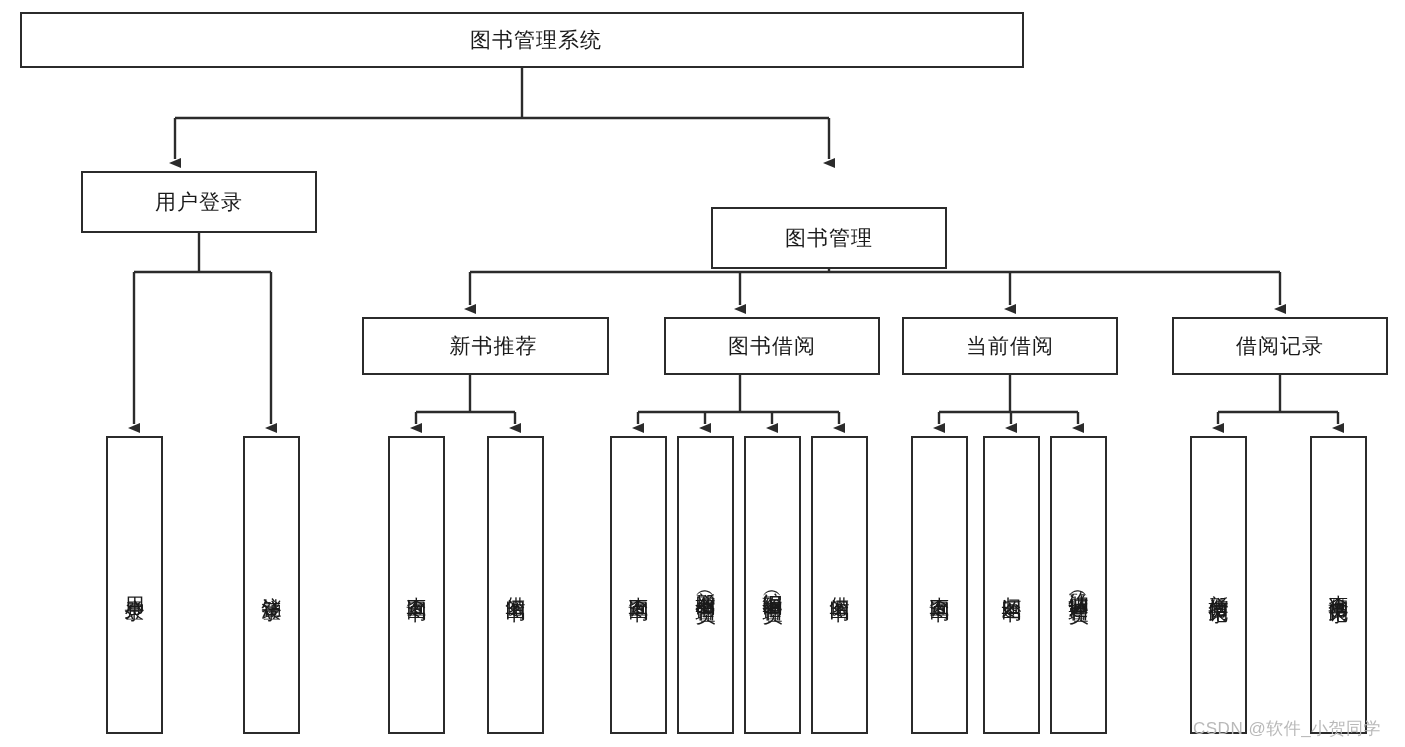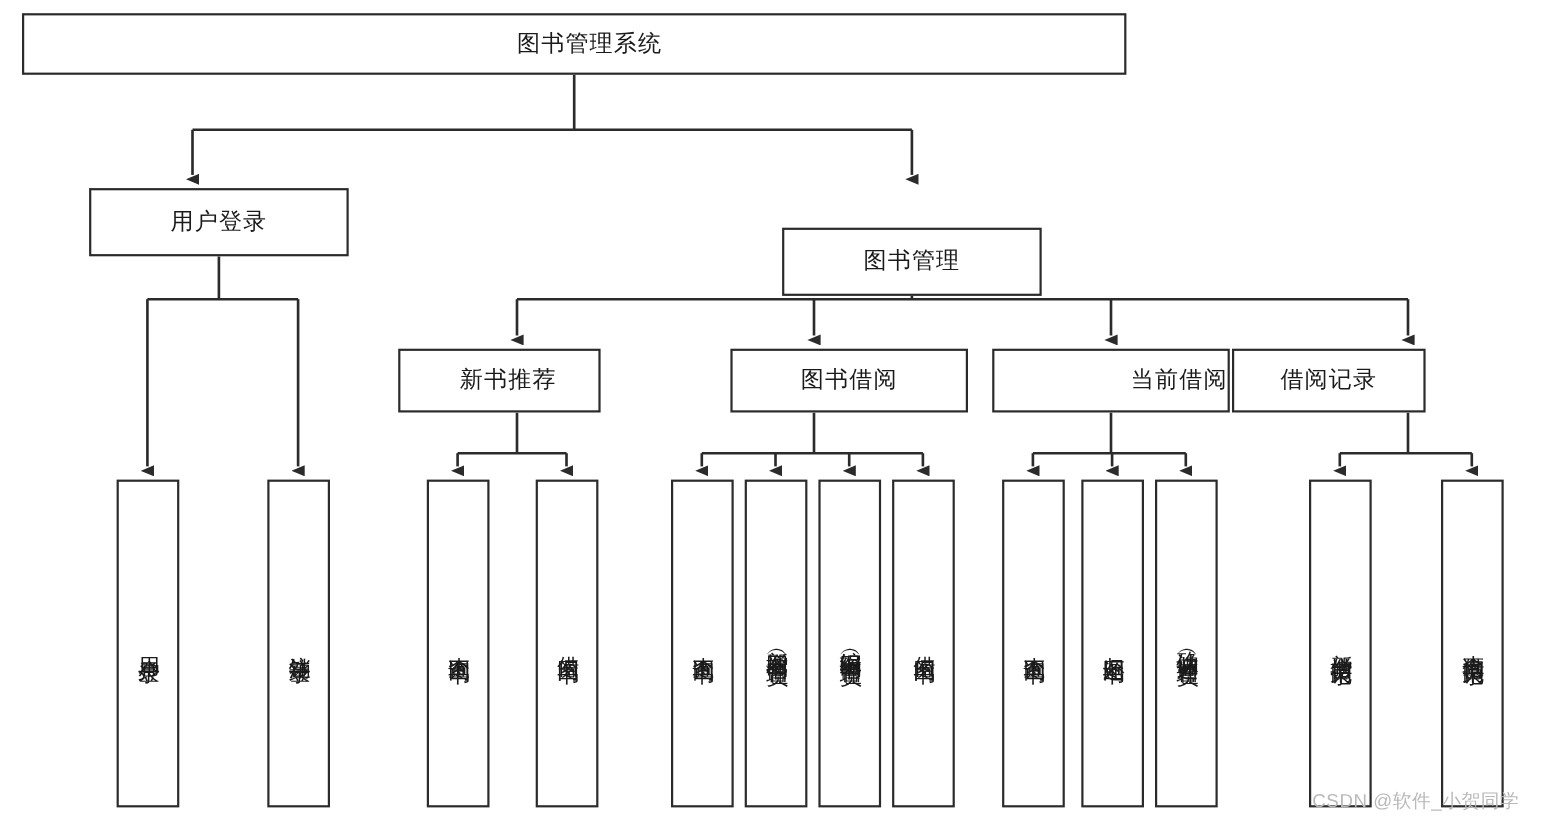--- a/index.html
+++ b/index.html
@@ -123,30 +123,30 @@
 
   <div id="level2-layer">
       <div class="node node-h" style="left: 81px; top: 171px; width: 236px; height: 62px;">
         <span>用户登录</span>
       </div>
       <div class="node node-h" style="left: 711px; top: 171px; width: 236px; height: 62px; margin-top: 36px;">
         <span>图书管理</span>
       </div>
     </div>
   <div id="level3-layer">
-      <div class="node node-h" style="left: 362px; top: 317px; width: 184px; height: 58px; padding-left: 16px;">
+      <div class="node node-h" style="left: 362px; top: 317px; width: 247px; height: 58px; padding-left: 16px;">
         <span>新书推荐</span>
       </div>
       <div class="node node-h" style="left: 632px; top: 317px; width: 216px; height: 58px; margin-left: 32px;">
         <span>图书借阅</span>
       </div>
-      <div class="node node-h" style="left: 902px; top: 317px; width: 216px; height: 58px; justify-content: flex-end;">
+      <div class="node node-h" style="left: 902px; top: 317px; width: 216px; height: 58px;">
         <span>当前借阅</span>
       </div>
-      <div class="node node-h" style="left: 1120px; top: 317px; width: 176px; height: 58px;">
+      <div class="node node-h" style="left: 1172px; top: 317px; width: 216px; height: 58px;">
         <span>借阅记录</span>
       </div>
     </div>
   <div id="leaf-layer">
       <div class="node node-v" style="left: 106px; top: 436px; width: 57px; height: 298px;">
         <span>用户登录</span>
       </div>
       <div class="node node-v" style="left: 243px; top: 436px; width: 57px; height: 298px;">
         <span>注销登录</span>
       </div>

